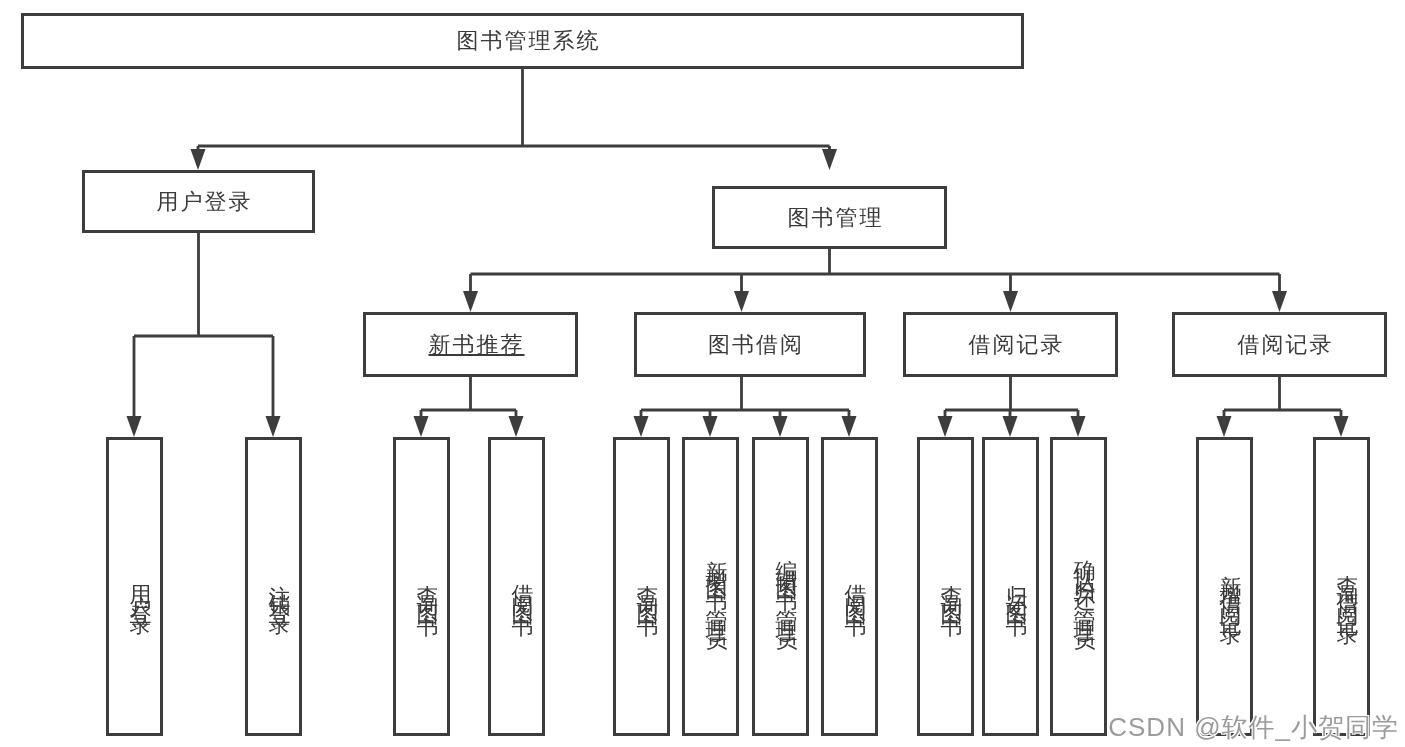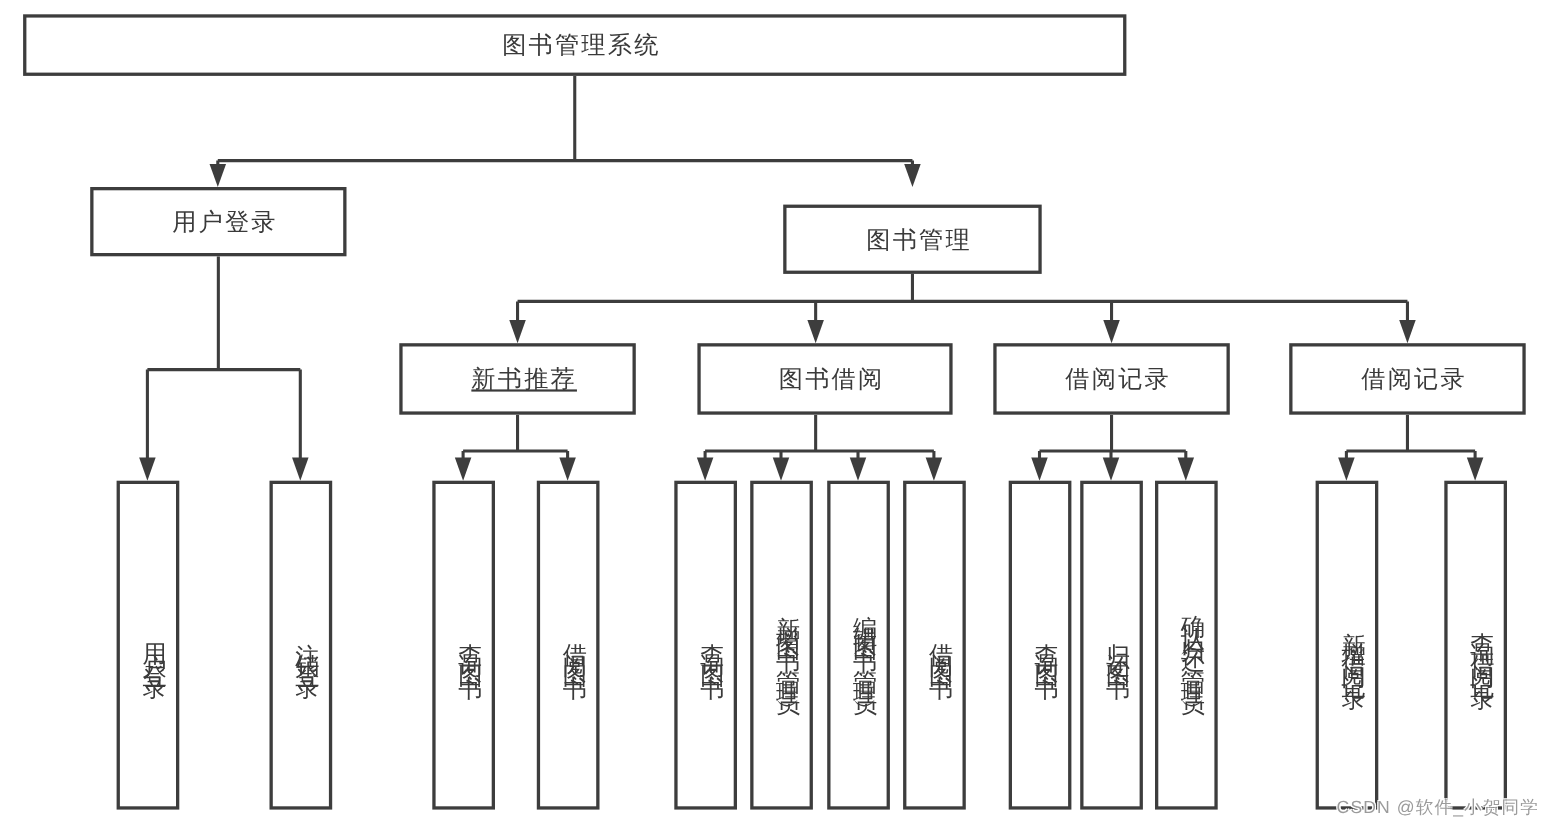--- a/index.html
+++ b/index.html
@@ -29,21 +29,21 @@
   .leaf{font-size:22px;}
   .vtext{
     writing-mode:vertical-rl;
     text-orientation:mixed;
     letter-spacing:10px;
     line-height:1;
     white-space:nowrap;
   }
   .watermark{
     position:absolute;right:6px;bottom:2px;z-index:5;
-    font-size:16px;letter-spacing:1px;color:var(--watermark);
+    font-size:26px;letter-spacing:1px;color:var(--watermark);
     text-shadow:-1px -1px 0 #fff,1px -1px 0 #fff,-1px 1px 0 #fff,1px 1px 0 #fff;
   }
 </style>
 </head>
 <body>
 
 <div id="stage">
 
   <svg class="connector-layer" width="1405" height="747" viewBox="0 0 1405 747" aria-hidden="true">
 

